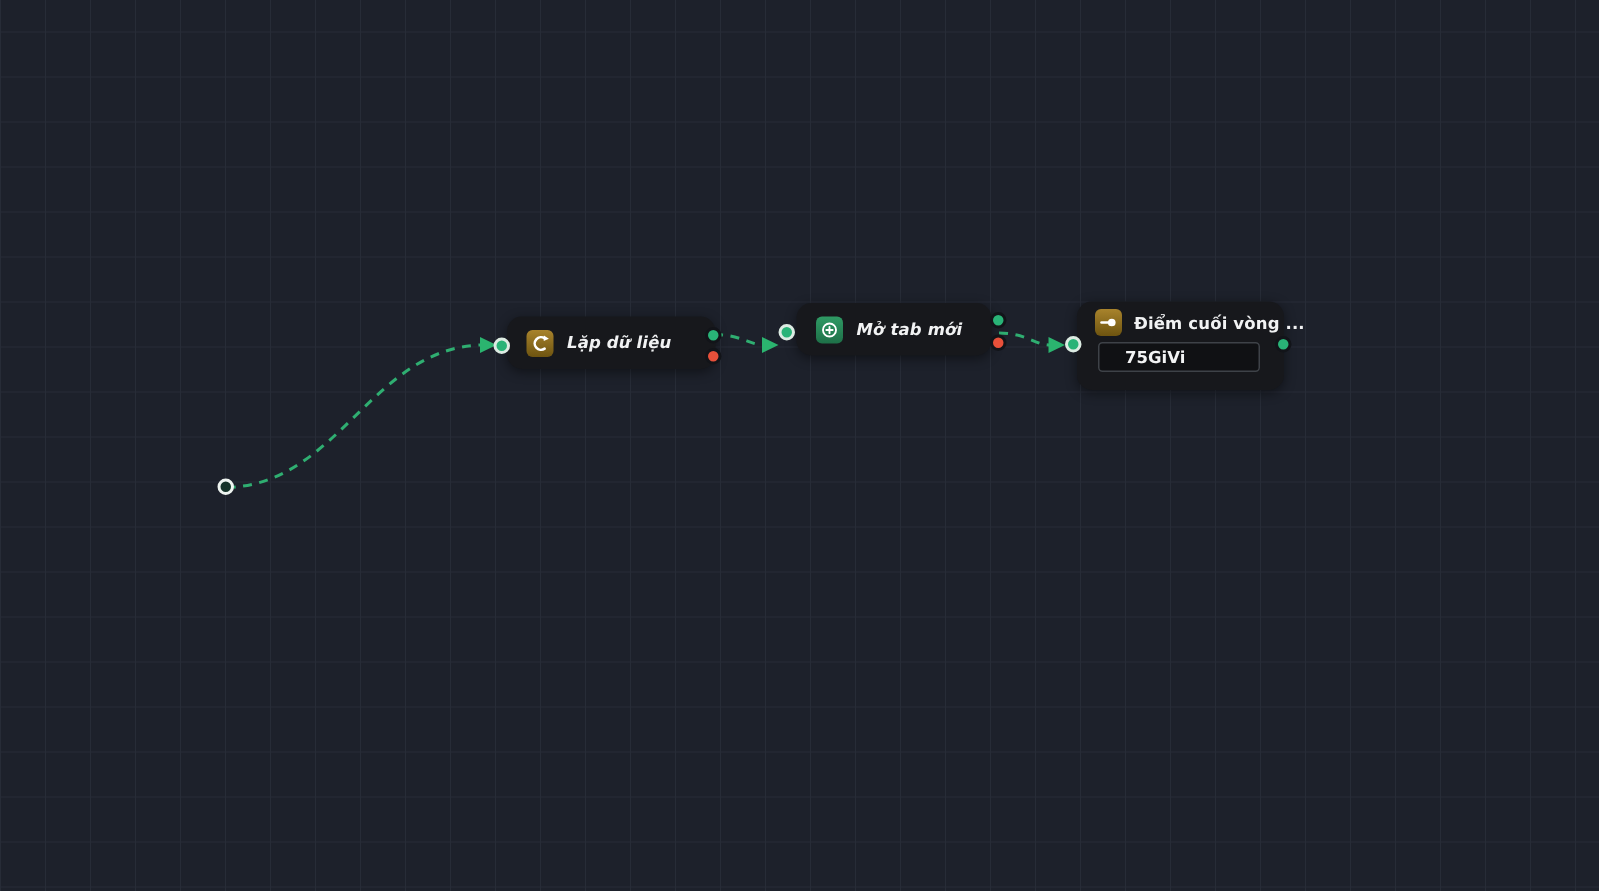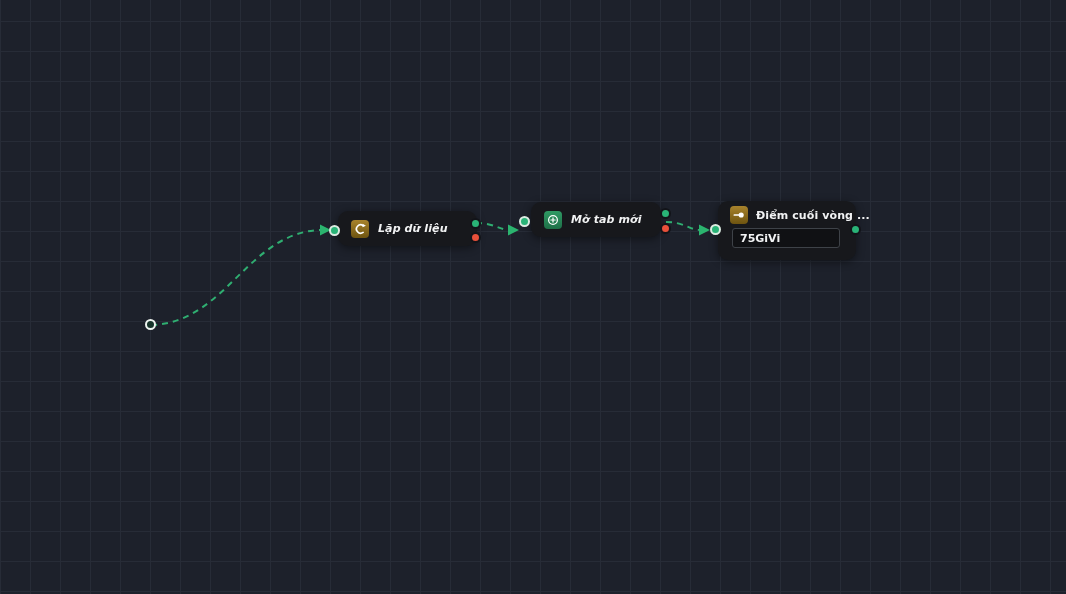--- a/index.html
+++ b/index.html
@@ -46,21 +46,21 @@
   #node1{left:338px;top:211px;width:139px;height:35px;}
   #node2{left:531px;top:202px;width:130px;height:35px;}
   #node3{left:718px;top:201px;width:138px;height:59px;}
 
   #node3 .title-row{display:flex;align-items:center;gap:8px;padding:5px 12px 0 12px;}
   .node-input{
     display:block;margin:4px 0 0 14px;
     width:108px;height:20px;box-sizing:border-box;
     background:#101114;border:1px solid #3e4248;border-radius:3px;
     color:#f2f3f4;font-family:"DejaVu Sans",sans-serif;
-    font-size:11px;font-weight:700;padding:0 7px;outline:none;
+    font-size:11px;font-weight:700;padding:0 17px;outline:none;
   }
 
   .port{position:absolute;width:11px;height:11px;border-radius:50%;box-sizing:border-box;cursor:crosshair;}
   .port-in{background:#29b377;border:2px solid #dcebe2;}
   .port-out-green{background:#29b377;border:2px solid #121419;}
   .port-out-red{background:#e8503a;border:2px solid #121419;}
   .start-port{
     position:absolute;left:145px;top:319px;width:11px;height:11px;border-radius:50%;
     box-sizing:border-box;background:#16342a;border:2px solid #eef4f0;cursor:crosshair;
   }

